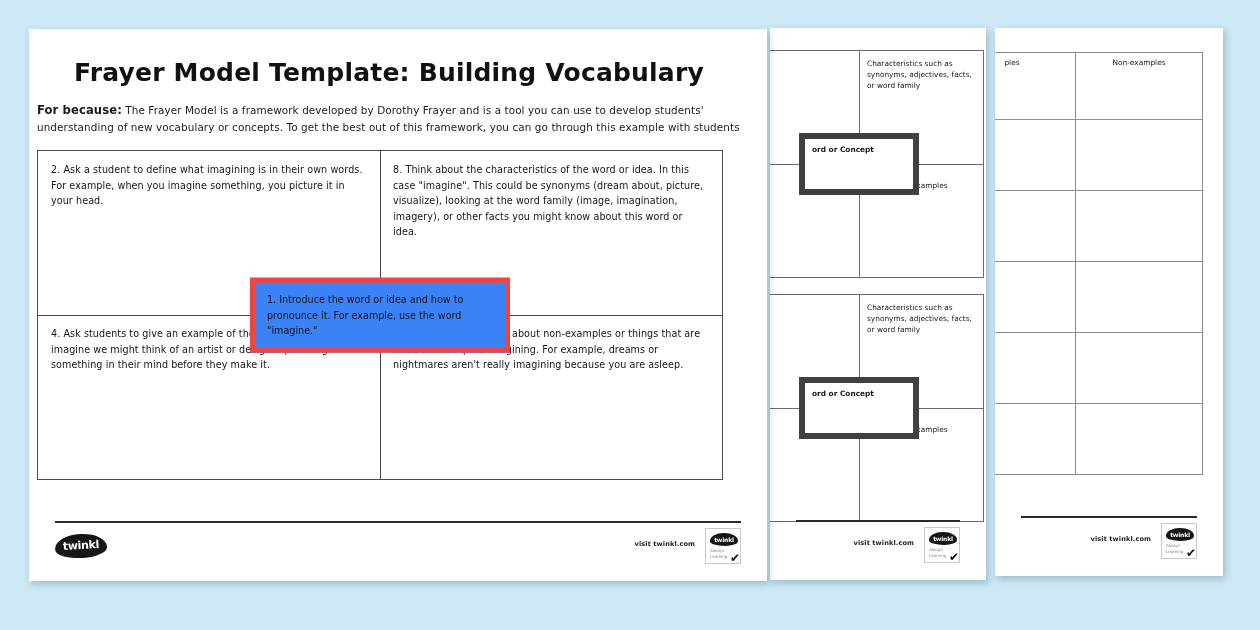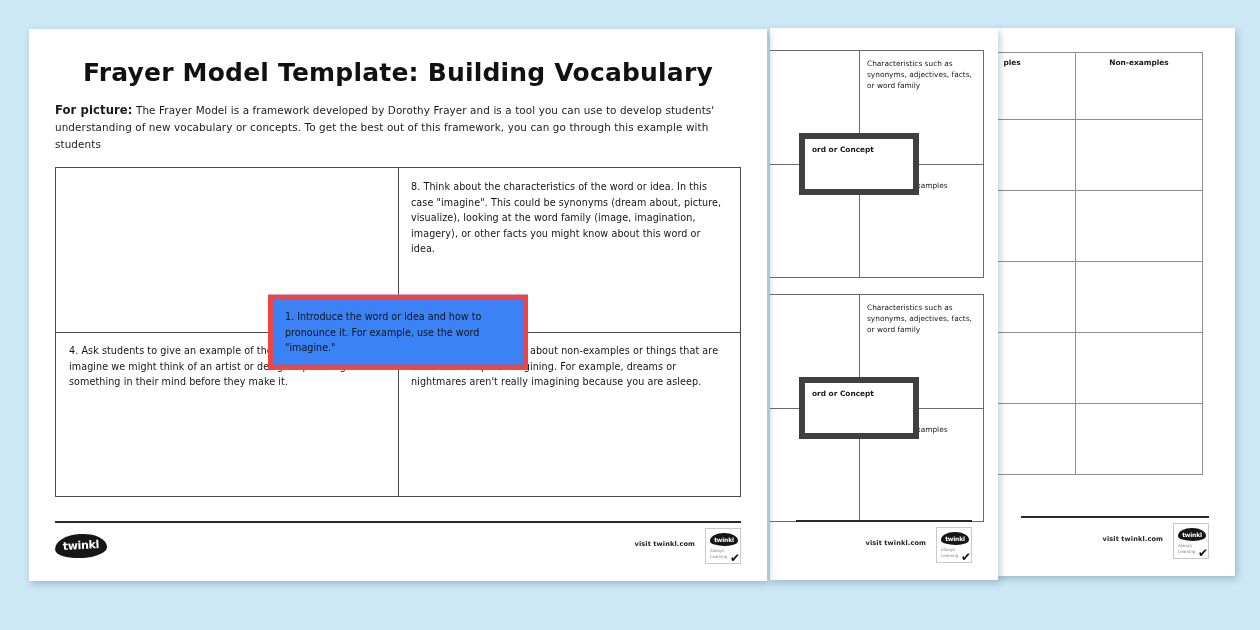--- a/index.html
+++ b/index.html
@@ -51,21 +51,21 @@
     top: 29px;
     width: 738px;
     height: 552px;
     z-index: 3;
   }
 
   
   .p1-inner {
     position: absolute;
     left: 0; top: 0; right: 0; bottom: 0;
-    padding: 24px 26px 0 26px;
+    padding: 24px 26px 0 8px;
     box-sizing: border-box;
   }
 
   .doc-title {
     font-family: "DejaVu Sans", sans-serif;
     font-weight: bold;
     font-size: 25px;
     letter-spacing: 0.2px;
     text-align: center;
     color: #111111;
@@ -310,28 +310,28 @@
     border-collapse: collapse;
     table-layout: fixed;
   }
   .blank-table td {
     border: 1px solid #8d8d8d;
     height: 60px;
     vertical-align: top;
     padding: 5px 6px;
     font-family: "DejaVu Sans", sans-serif;
     font-size: 7.4px;
-    font-weight: bold;
+    font-weight: normal;
     color: #141414;
     text-align: center;
   }
   .blank-table tr:first-child td { height: 56px; }
 
   
-  .occluded { overflow: hidden; padding-left: 12px; }
+  .occluded { overflow: hidden; }
 </style>
 </head>
 <body style="background: rgb(203, 232, 244);">
 
 <div class="stage">
 
   <div class="sheet sheet-3 occluded">
     <div class="p3-inner">
       <table class="blank-table">
         <tbody>
@@ -411,27 +411,28 @@
       </div>
     </div>
   </div>
 
   <div class="sheet sheet-1">
     <div class="p1-inner">
 
       <h1 class="doc-title">Frayer Model Template: Building Vocabulary</h1>
 
       <p class="teacher-note">
-        <span class="lede">For picture:</span><span> The Frayer Model is a framework developed by Dorothy Frayer and is a tool you can use to develop students' understanding of new vocabulary or concepts. To get the best out of this framework, you can go through this example with students</span>
+        <span class="lede">For because:</span><span> The Frayer Model is a framework developed by Dorothy Frayer and is a tool you can use to develop students' understanding of new vocabulary or concepts. To get the best out of this framework, you can go through this example with students</span>
       </p>
 
       <div class="frayer">
         <div class="vline"></div>
         <div class="hline"></div>
 
+        <div class="quad quad-tl">2. Ask a student to define what imagining is in their own words. For example, when you imagine something, you picture it in your head.</div>
         <div class="quad quad-tr">8. Think about the characteristics of the word or idea. In this case "imagine". This could be synonyms (dream about, picture, visualize), looking at the word family (image, imagination, imagery), or other facts you might know about this word or idea.</div>
         <div class="quad quad-bl">4. Ask students to give an example of the word or idea. For imagine we might think of an artist or designer picturing something in their mind before they make it.</div>
         <div class="quad quad-br">5. Ask students to think about non-examples or things that are close but not quite imagining. For example, dreams or nightmares aren't really imagining because you are asleep.</div>
 
         <div class="center-box">1. Introduce the word or idea and how to pronounce it. For example, use the word "imagine."</div>
       </div>
 
     </div>
 
     <div class="pg-footer">

